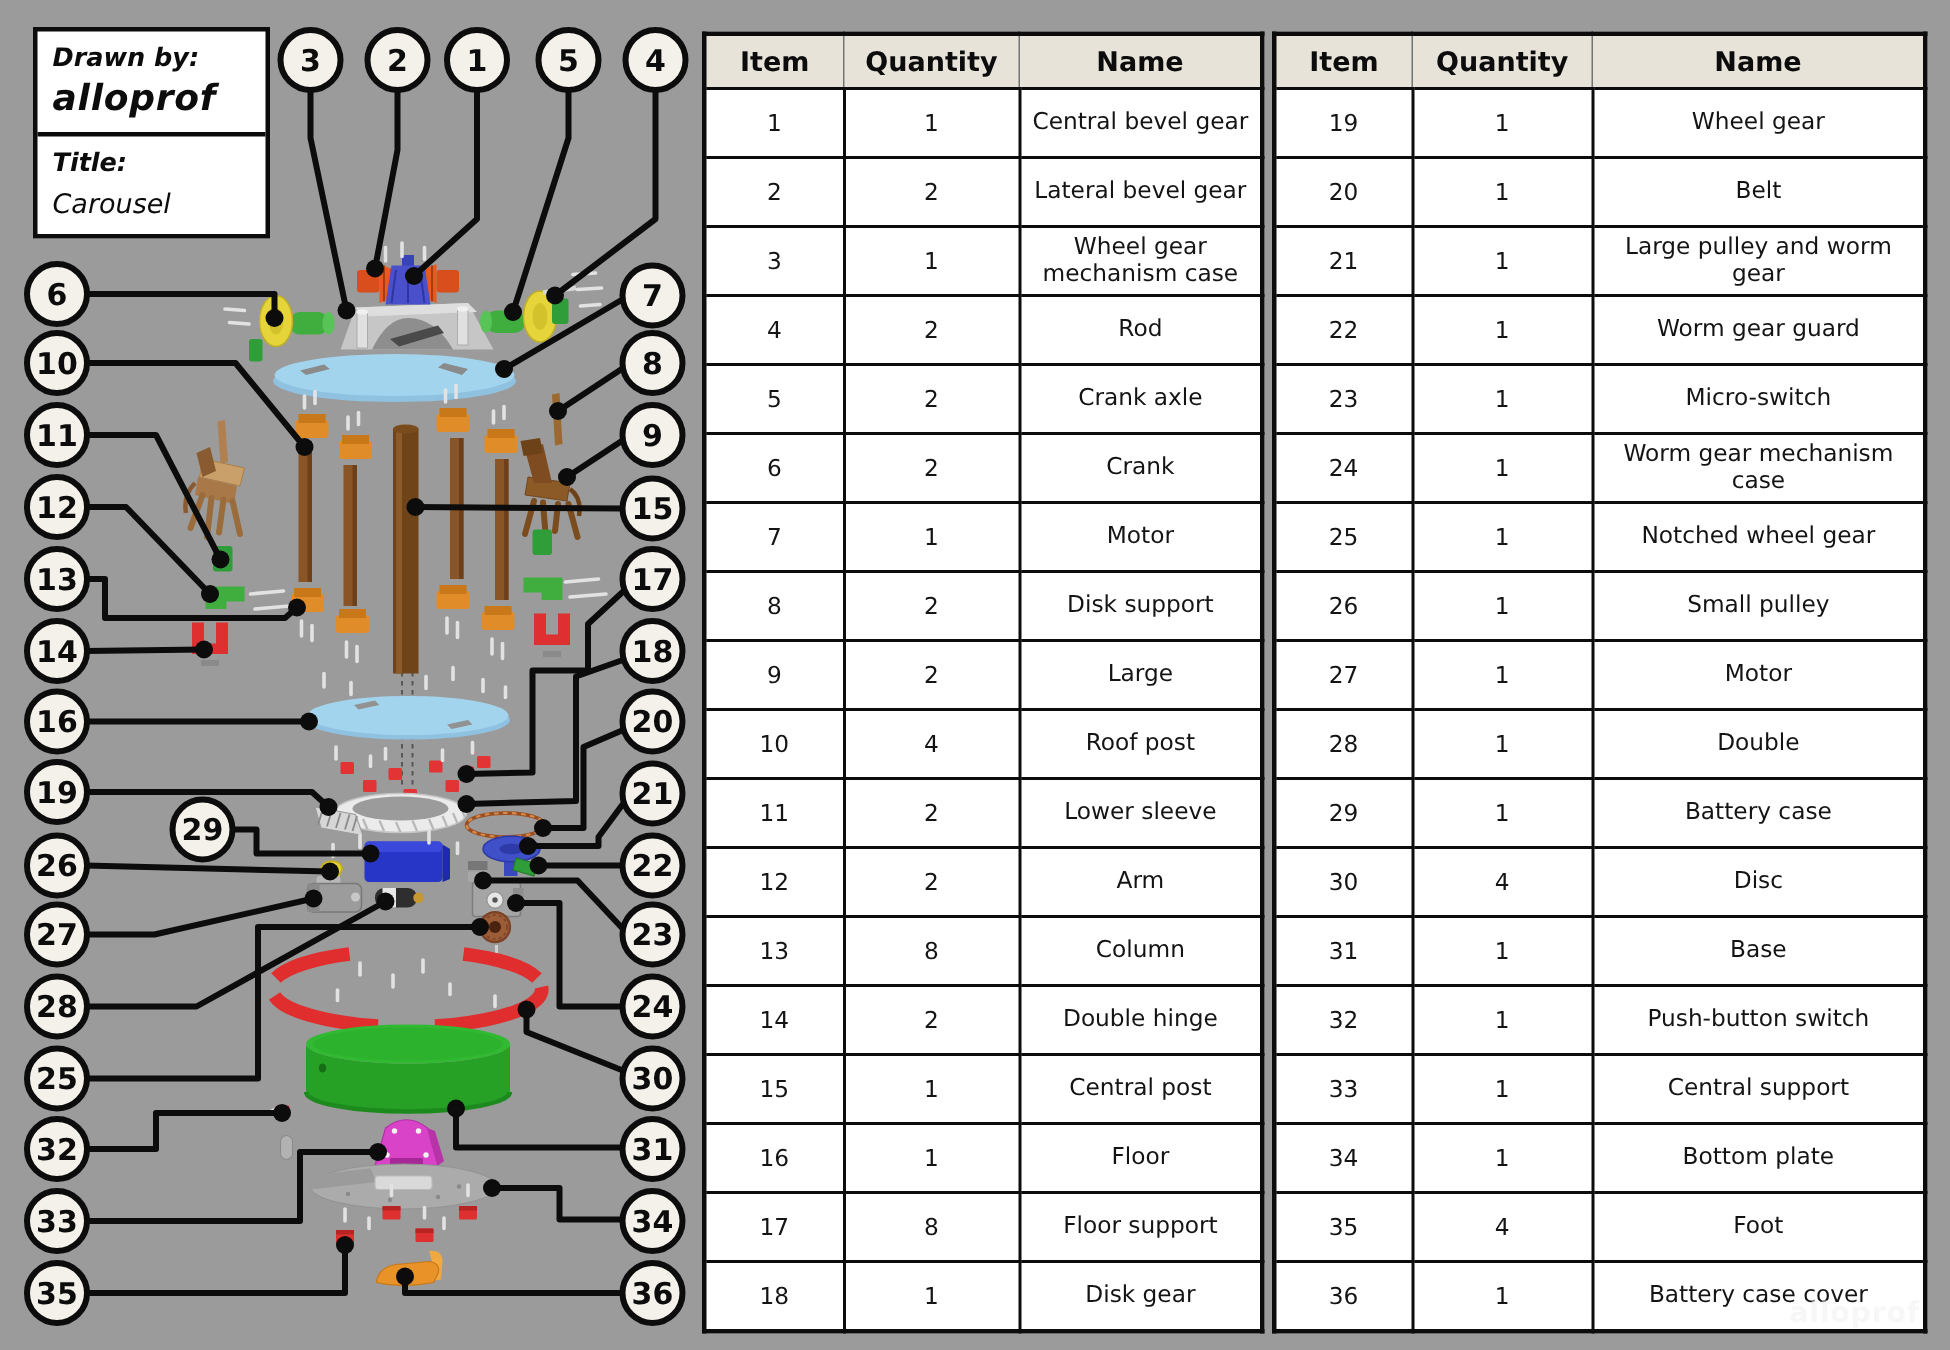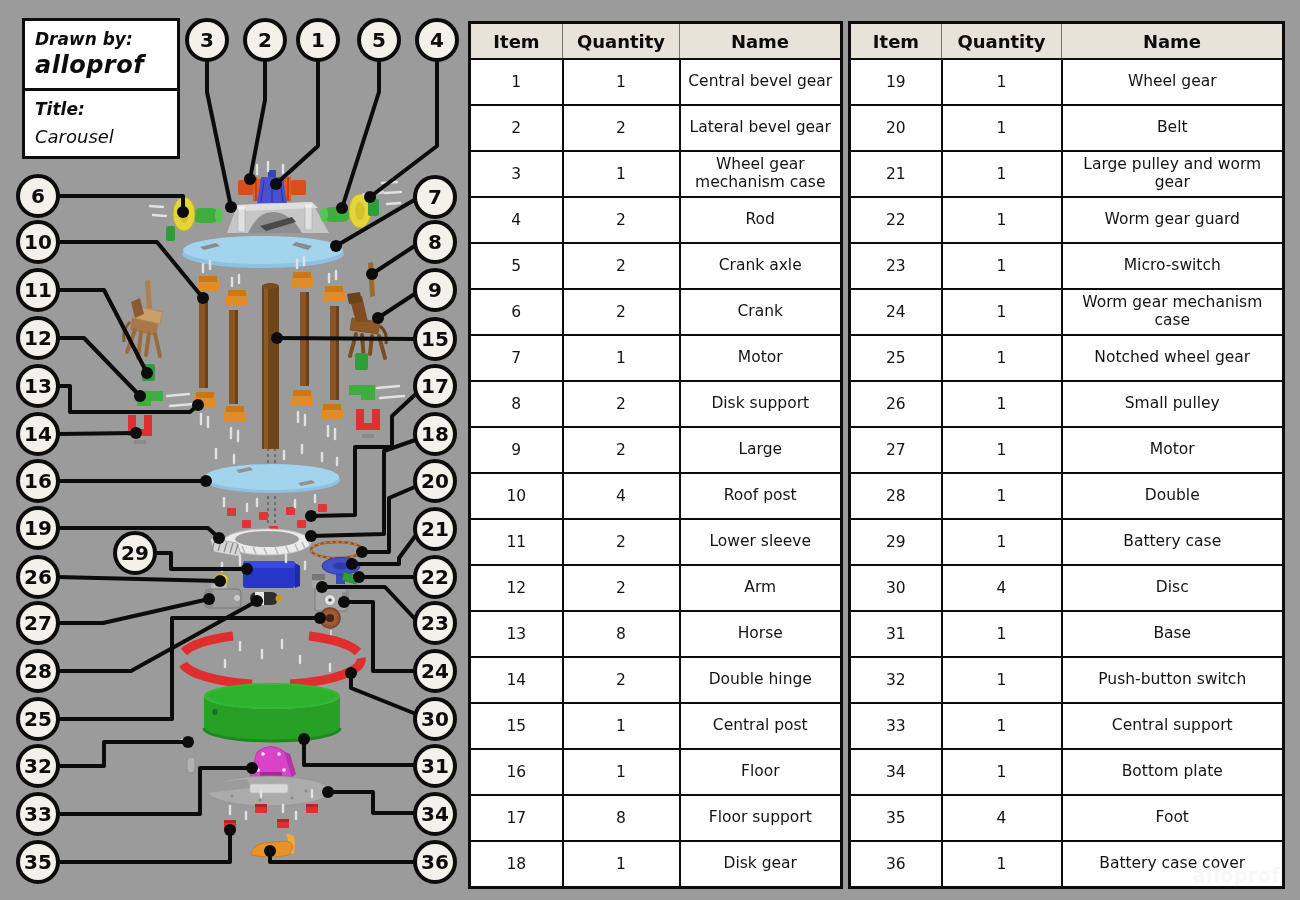--- a/index.html
+++ b/index.html
@@ -706,21 +706,21 @@
           <td class="name">Lower sleeve</td>
         </tr>
         <tr>
           <td class="c">12</td>
           <td class="c">2</td>
           <td class="name">Arm</td>
         </tr>
         <tr>
           <td class="c">13</td>
           <td class="c">8</td>
-          <td class="name">Horse</td>
+          <td class="name">Column</td>
         </tr>
         <tr>
           <td class="c">14</td>
           <td class="c">2</td>
           <td class="name">Double hinge</td>
         </tr>
         <tr>
           <td class="c">15</td>
           <td class="c">1</td>
           <td class="name">Central post</td>

